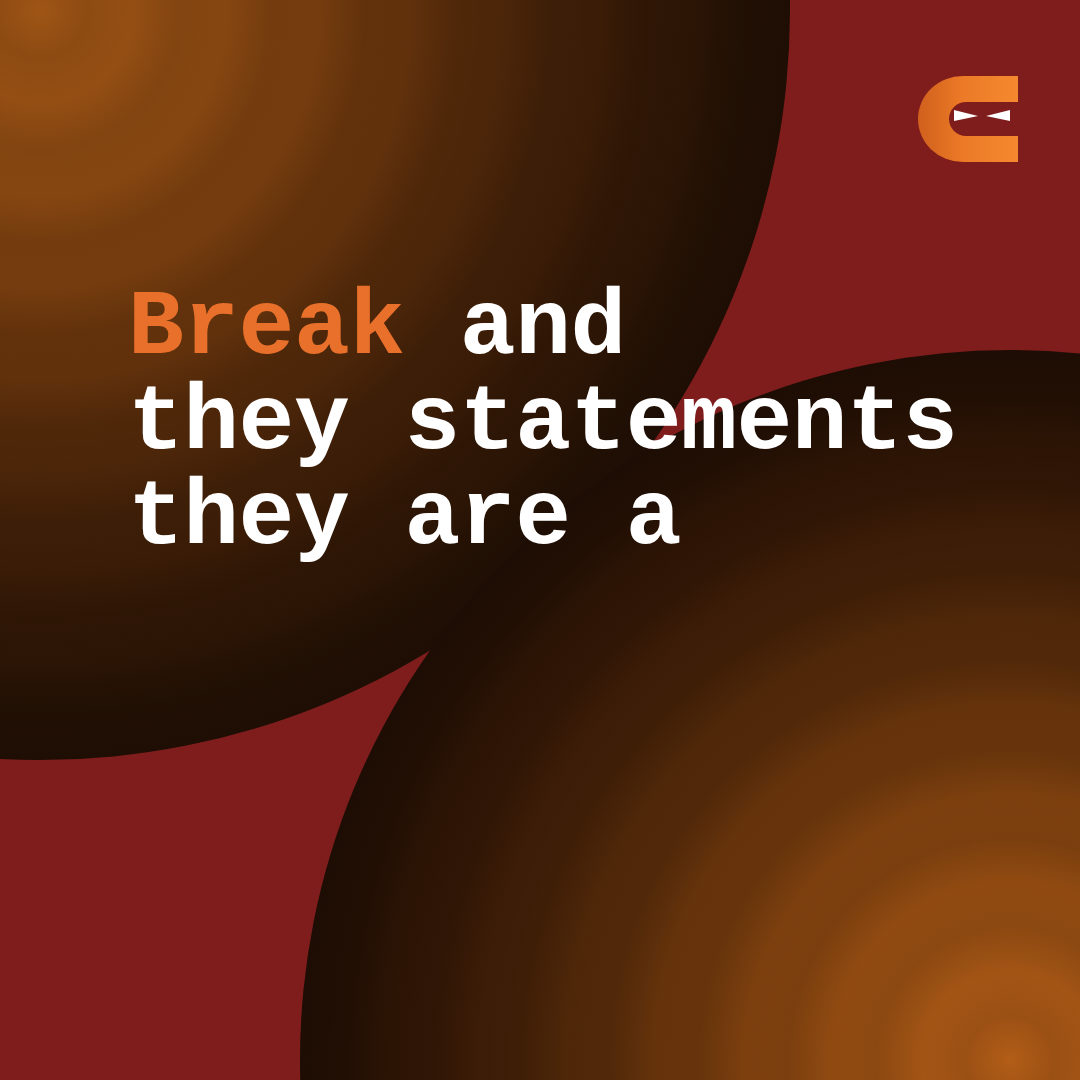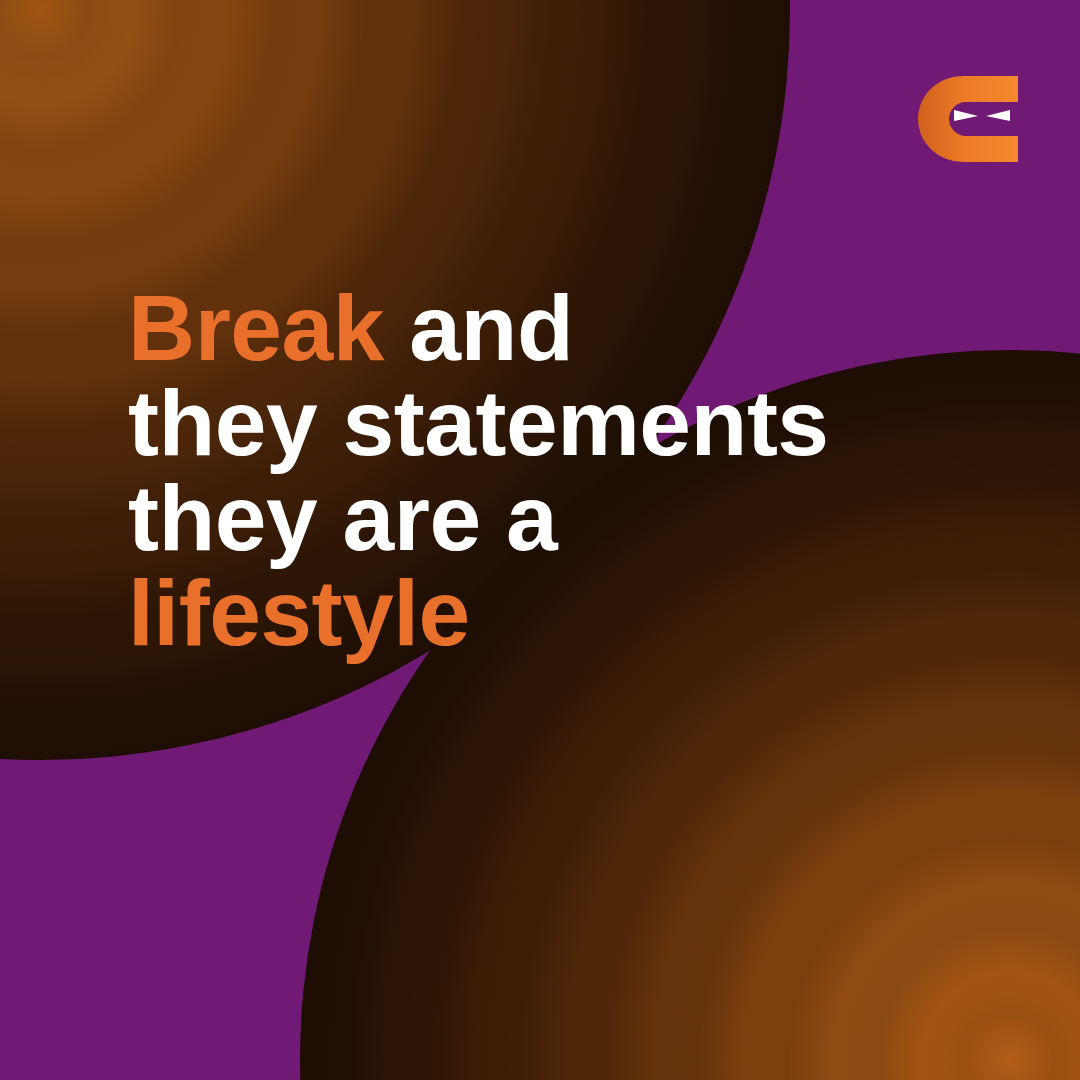--- a/index.html
+++ b/index.html
@@ -9,22 +9,23 @@
     width:1080px; height:1080px;
     background:#000;
     font-family:"Liberation Sans", sans-serif;
     overflow:hidden;
   }
 
   #card {
     position:relative;
     width:1080px;
     height:1080px;
-    background:#701a75;
+    background:#7f1d1d;
     overflow:hidden;
+    font-family:Liberation Mono, monospace;
   }
 
   
   .glow {
     position:absolute;
     border-radius:50%;
     pointer-events:none;
   }
 
   .glow-tl {
@@ -127,17 +128,16 @@
 
   <div id="quote">
 
     <div class="line"><span class="accent">Break</span><span> and</span></div>
 
 
     <div class="line">they statements</div>
 
     <div class="line">they are a</div>
 
-    <div class="line accent">lifestyle</div>
 
   </div>
 
 </div>
 
 </body></html>

